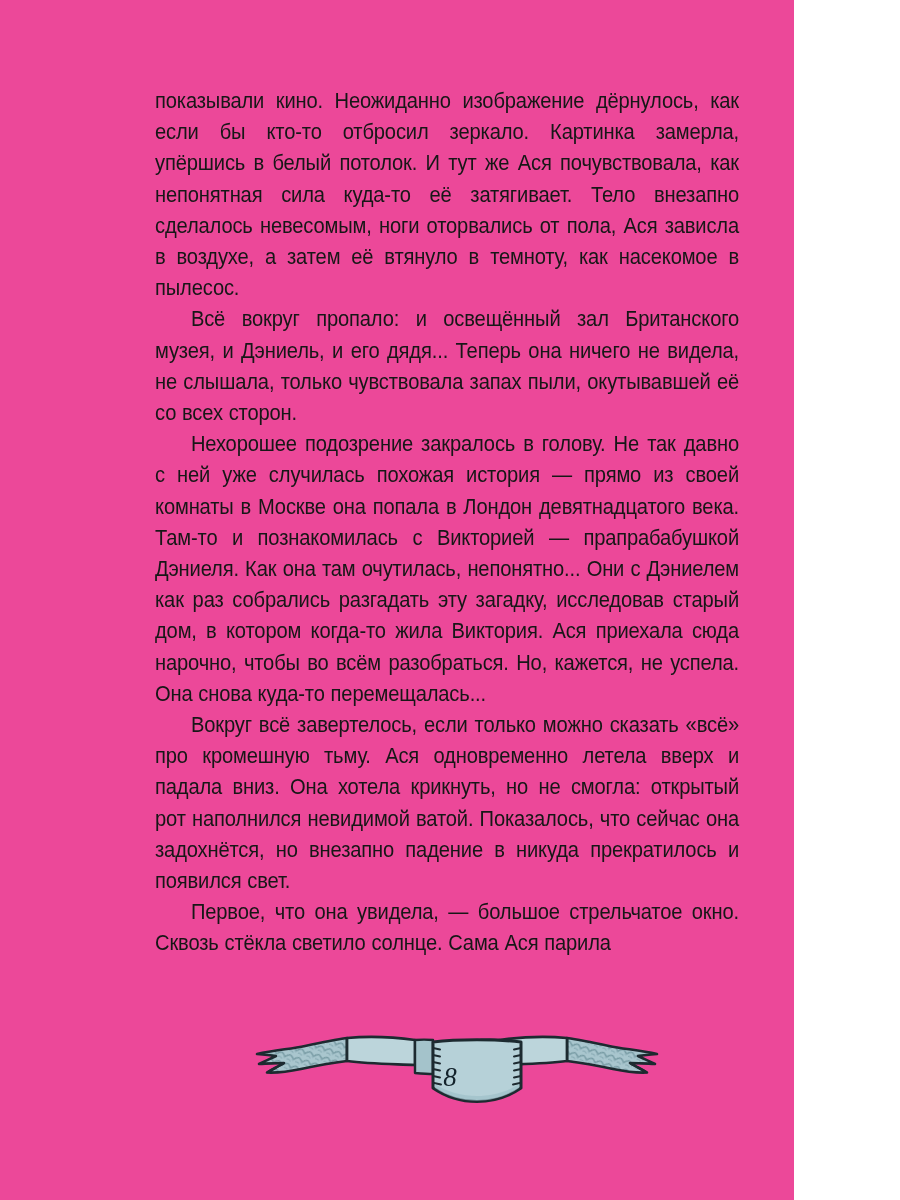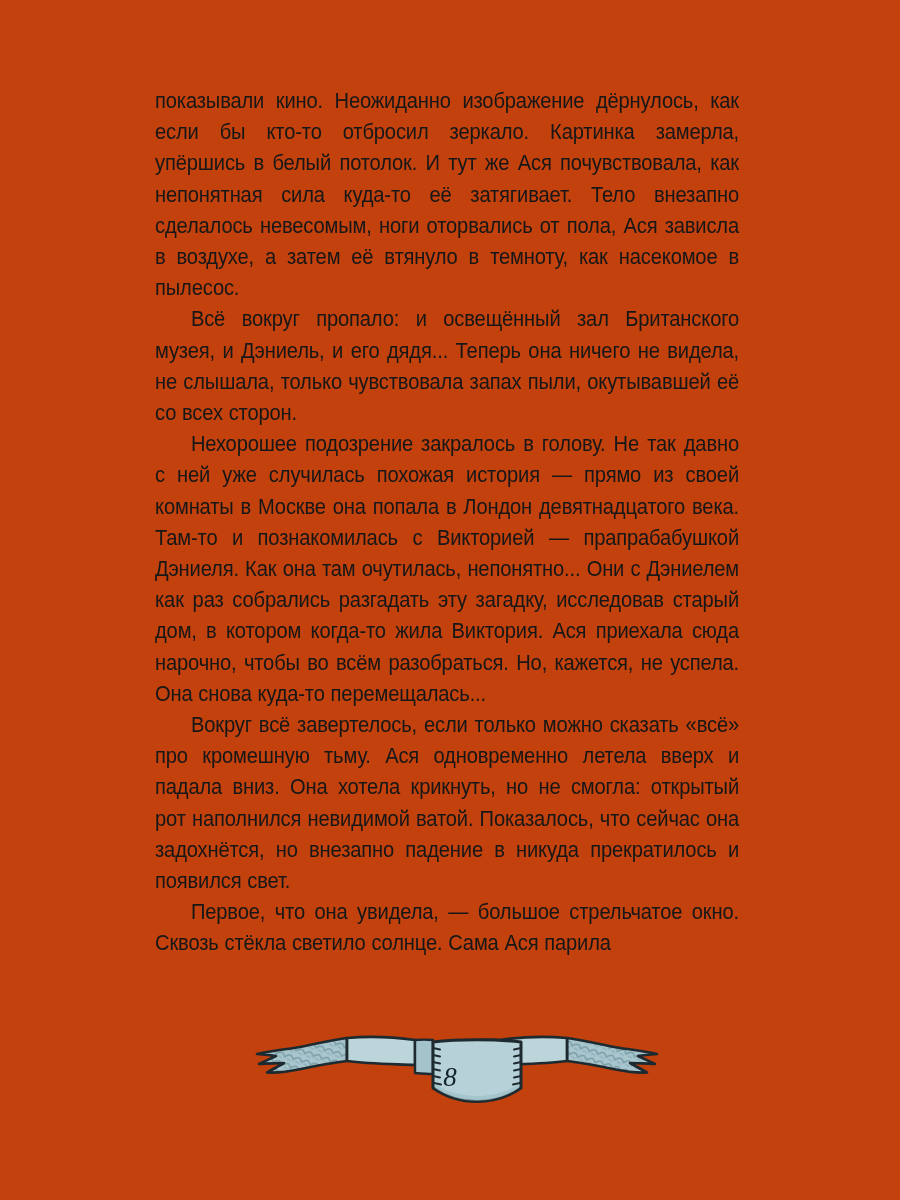--- a/index.html
+++ b/index.html
@@ -11,23 +11,23 @@
     width: 900px;
     height: 1200px;
     position: relative;
     overflow: hidden;
     font-family: "Liberation Sans", sans-serif;
   }
 
   .page {
     position: absolute;
     left: 0; top: 0;
-    width: 900px;
+    width: 794px;
     height: 1200px;
-    background: #c2410c;
+    background: #ec4899;
   }
 
   
   .textblock {
     position: absolute;
     left: 155px;
     top: 86px;
     width: 618px;
   }
 

